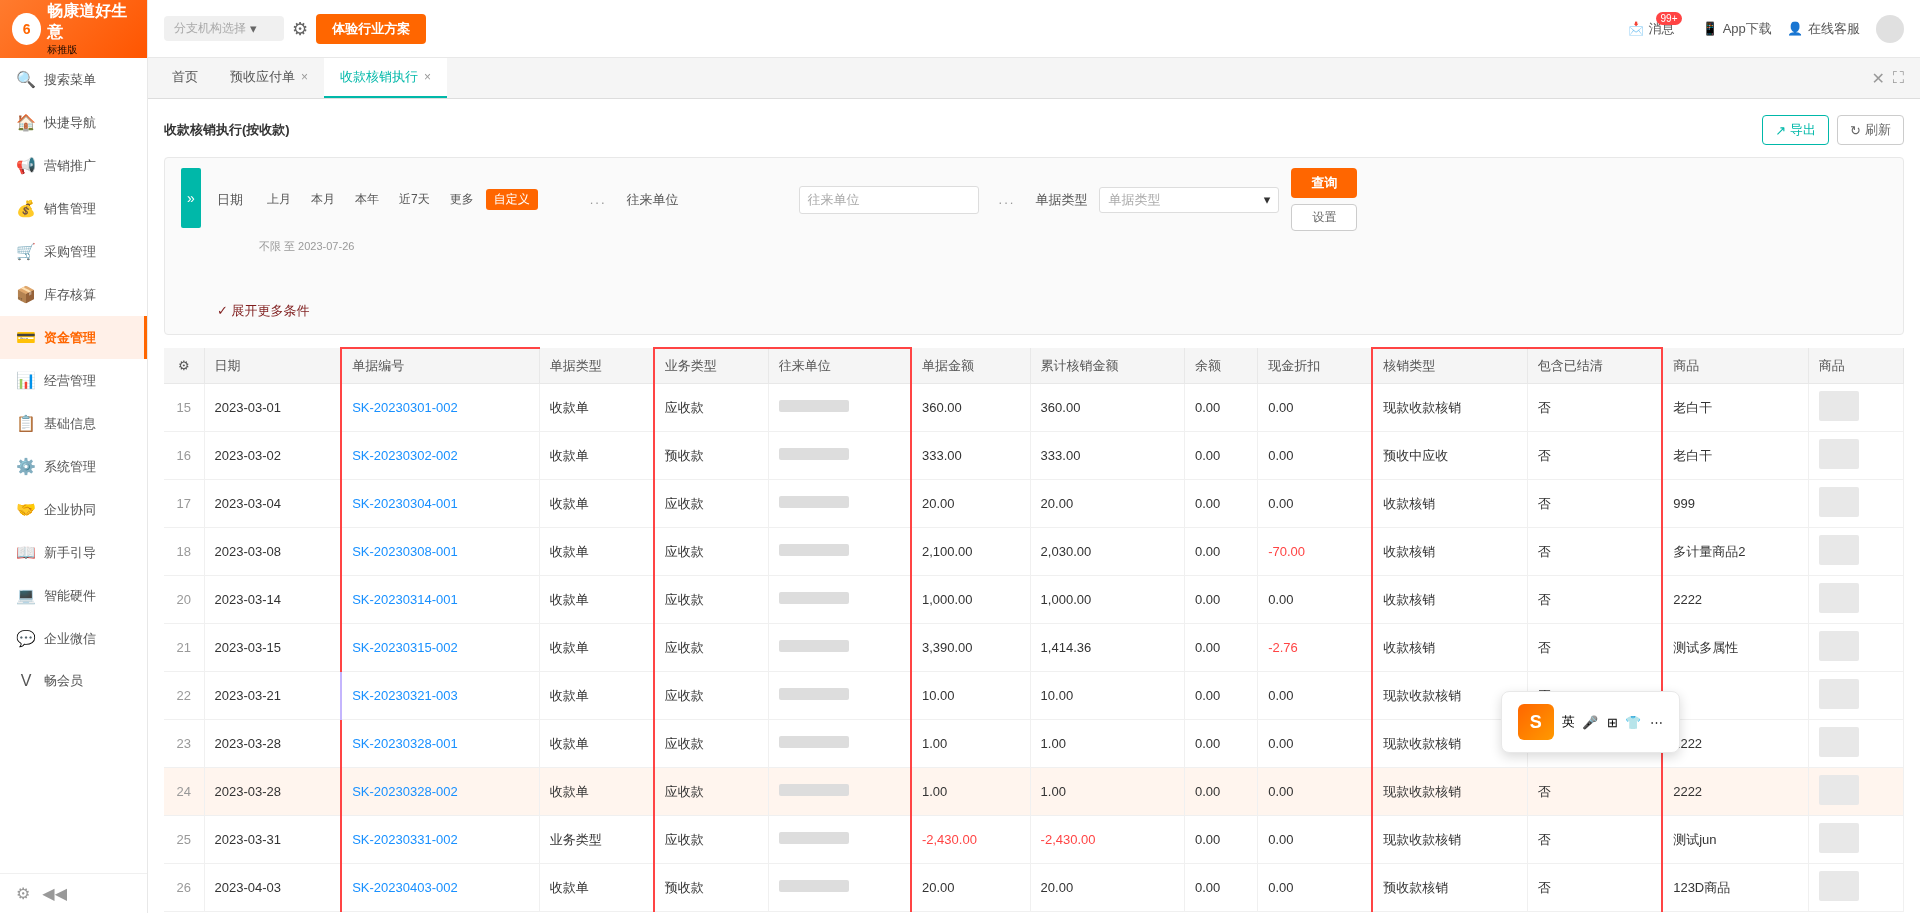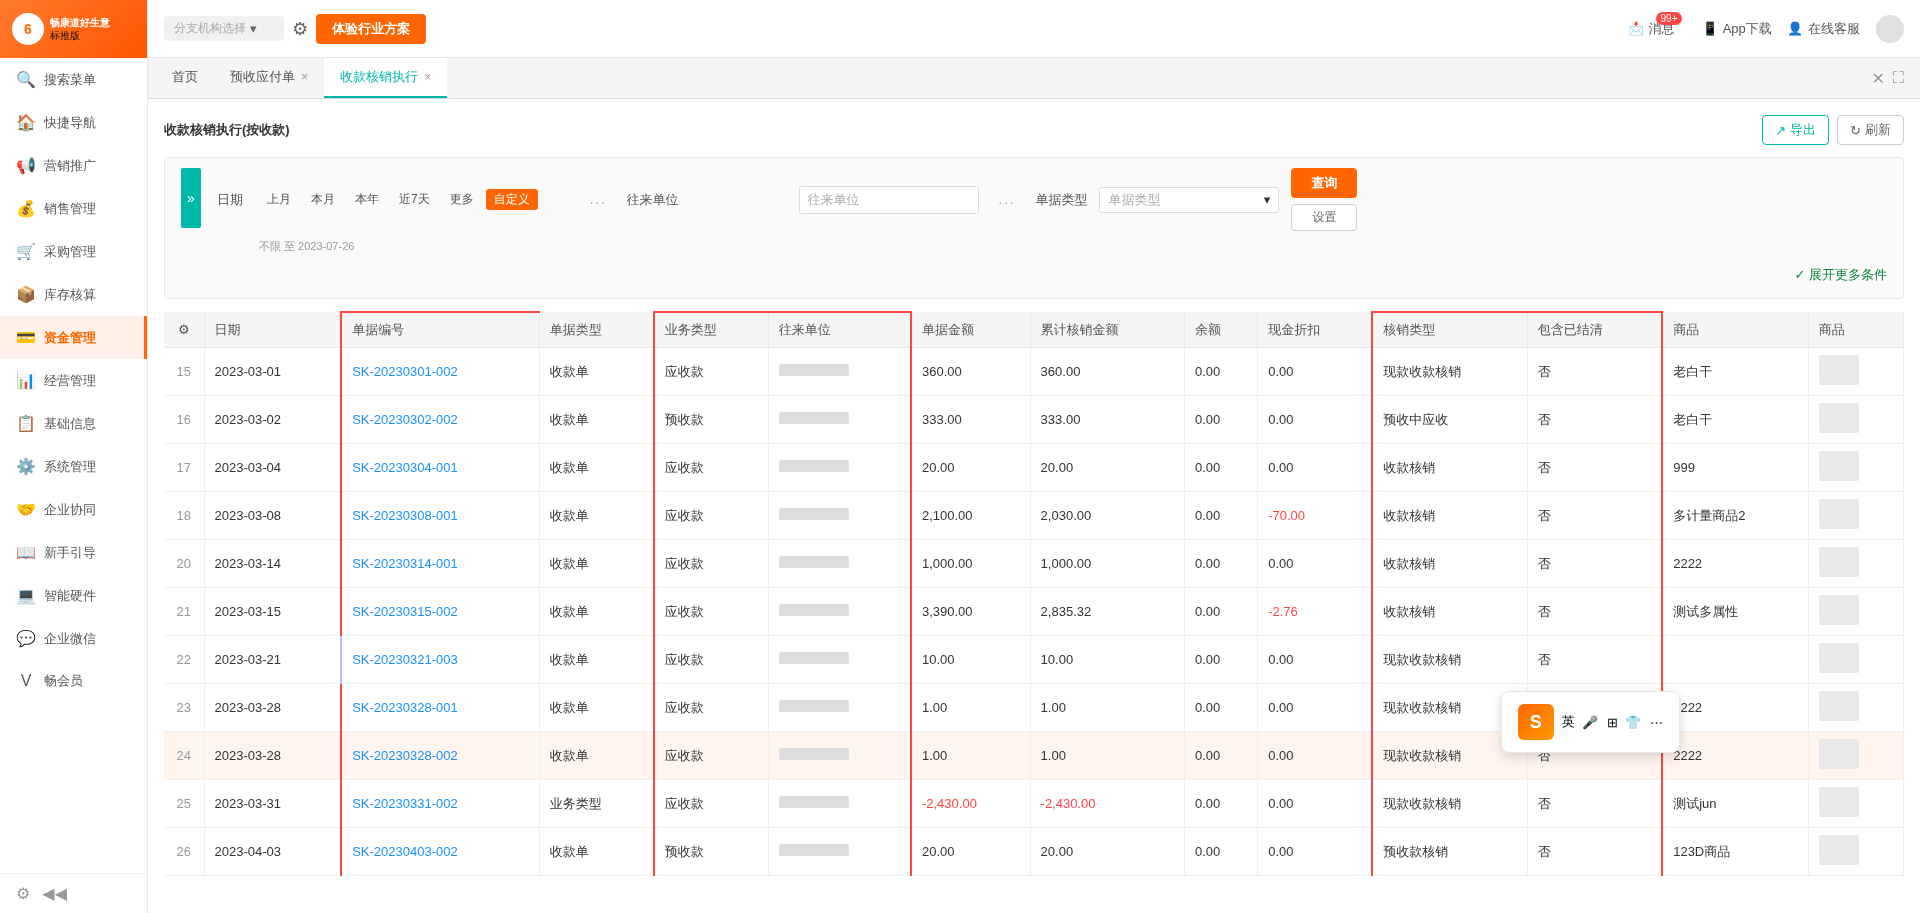--- a/index.html
+++ b/index.html
@@ -23,21 +23,21 @@
       gap: 6px;
       height: 58px;
     }
     .sidebar-logo-icon {
       width: 32px; height: 32px;
       background: #fff;
       border-radius: 50%;
       display: flex; align-items: center; justify-content: center;
       color: #ff6600; font-weight: bold; font-size: 14px;
     }
-    .sidebar-logo-text { color: #fff; font-size: 10px; font-weight: bold; line-height: 1.3; }
+    .sidebar-logo-text { color: #fff; font-size: 16px; font-weight: bold; line-height: 1.3; }
     .sidebar-logo-sub { font-size: 10px; opacity: 0.9; }
     .sidebar-nav { flex: 1; overflow-y: auto; }
     .sidebar-item {
       display: flex; align-items: center; gap: 8px;
       padding: 12px 16px;
       cursor: pointer;
       color: #555;
       transition: background 0.2s;
     }
     .sidebar-item.active { background: #fff0e8; color: #ff6600; font-weight: bold; border-right: 3px solid #ff6600; }
@@ -157,21 +157,21 @@
     .filter-action-btns { display: flex; flex-direction: column; gap: 6px; }
     .btn-query {
       background: #ff6600; color: #fff; border: none;
       padding: 6px 20px; border-radius: 4px; cursor: pointer; font-size: 13px; font-weight: bold;
     }
     .btn-settings {
       border: 1px solid #ccc; color: #666; background: #fff;
       padding: 4px 16px; border-radius: 4px; cursor: pointer; font-size: 12px;
     }
     .expand-more-row {
-      text-align: right; padding: 4px 0; color: #15803d; cursor: pointer; font-size: 12px;
+      text-align: left; padding: 4px 0; color: #7f1d1d; cursor: pointer; font-size: 12px; margin-top: 36px;
     }
 
     
     .table-wrapper { overflow: auto; }
     table { width: 100%; border-collapse: collapse; min-width: 1400px; }
     thead tr { background: #f5f5f5; }
     th {
       padding: 8px 10px; text-align: left; color: #555; font-weight: 500;
       border-bottom: 1px solid #e8e8e8; border-right: 1px solid #e8e8e8;
       white-space: nowrap;
@@ -524,21 +524,21 @@
     <td>2023-03-15</td>
     <td style="border-left:2px solid #ff4444;">
       <a class="link-text">SK-20230315-002</a>
     </td>
     <td>收款单</td>
     <td style="border-left:2px solid #ff4444;">应收款</td>
     <td style="border-right:2px solid #ff4444;">
       <span style="display:inline-block;width:70px;height:12px;background:#ddd;border-radius:2px;"></span>
     </td>
     <td class="">3,390.00</td>
-    <td class="">2,835.32</td>
+    <td class="">1,414.36</td>
     <td>0.00</td>
     <td class="red-text">-2.76</td>
     <td style="border-left:2px solid #ff4444;">收款核销</td>
     <td style="border-right:2px solid #ff4444;">否</td>
     <td>测试多属性</td>
     <td>
       <span style="display:inline-block;width:40px;height:30px;background:#e8e8e8;border-radius:2px;"></span>
     </td>
   </tr>
             <tr>

